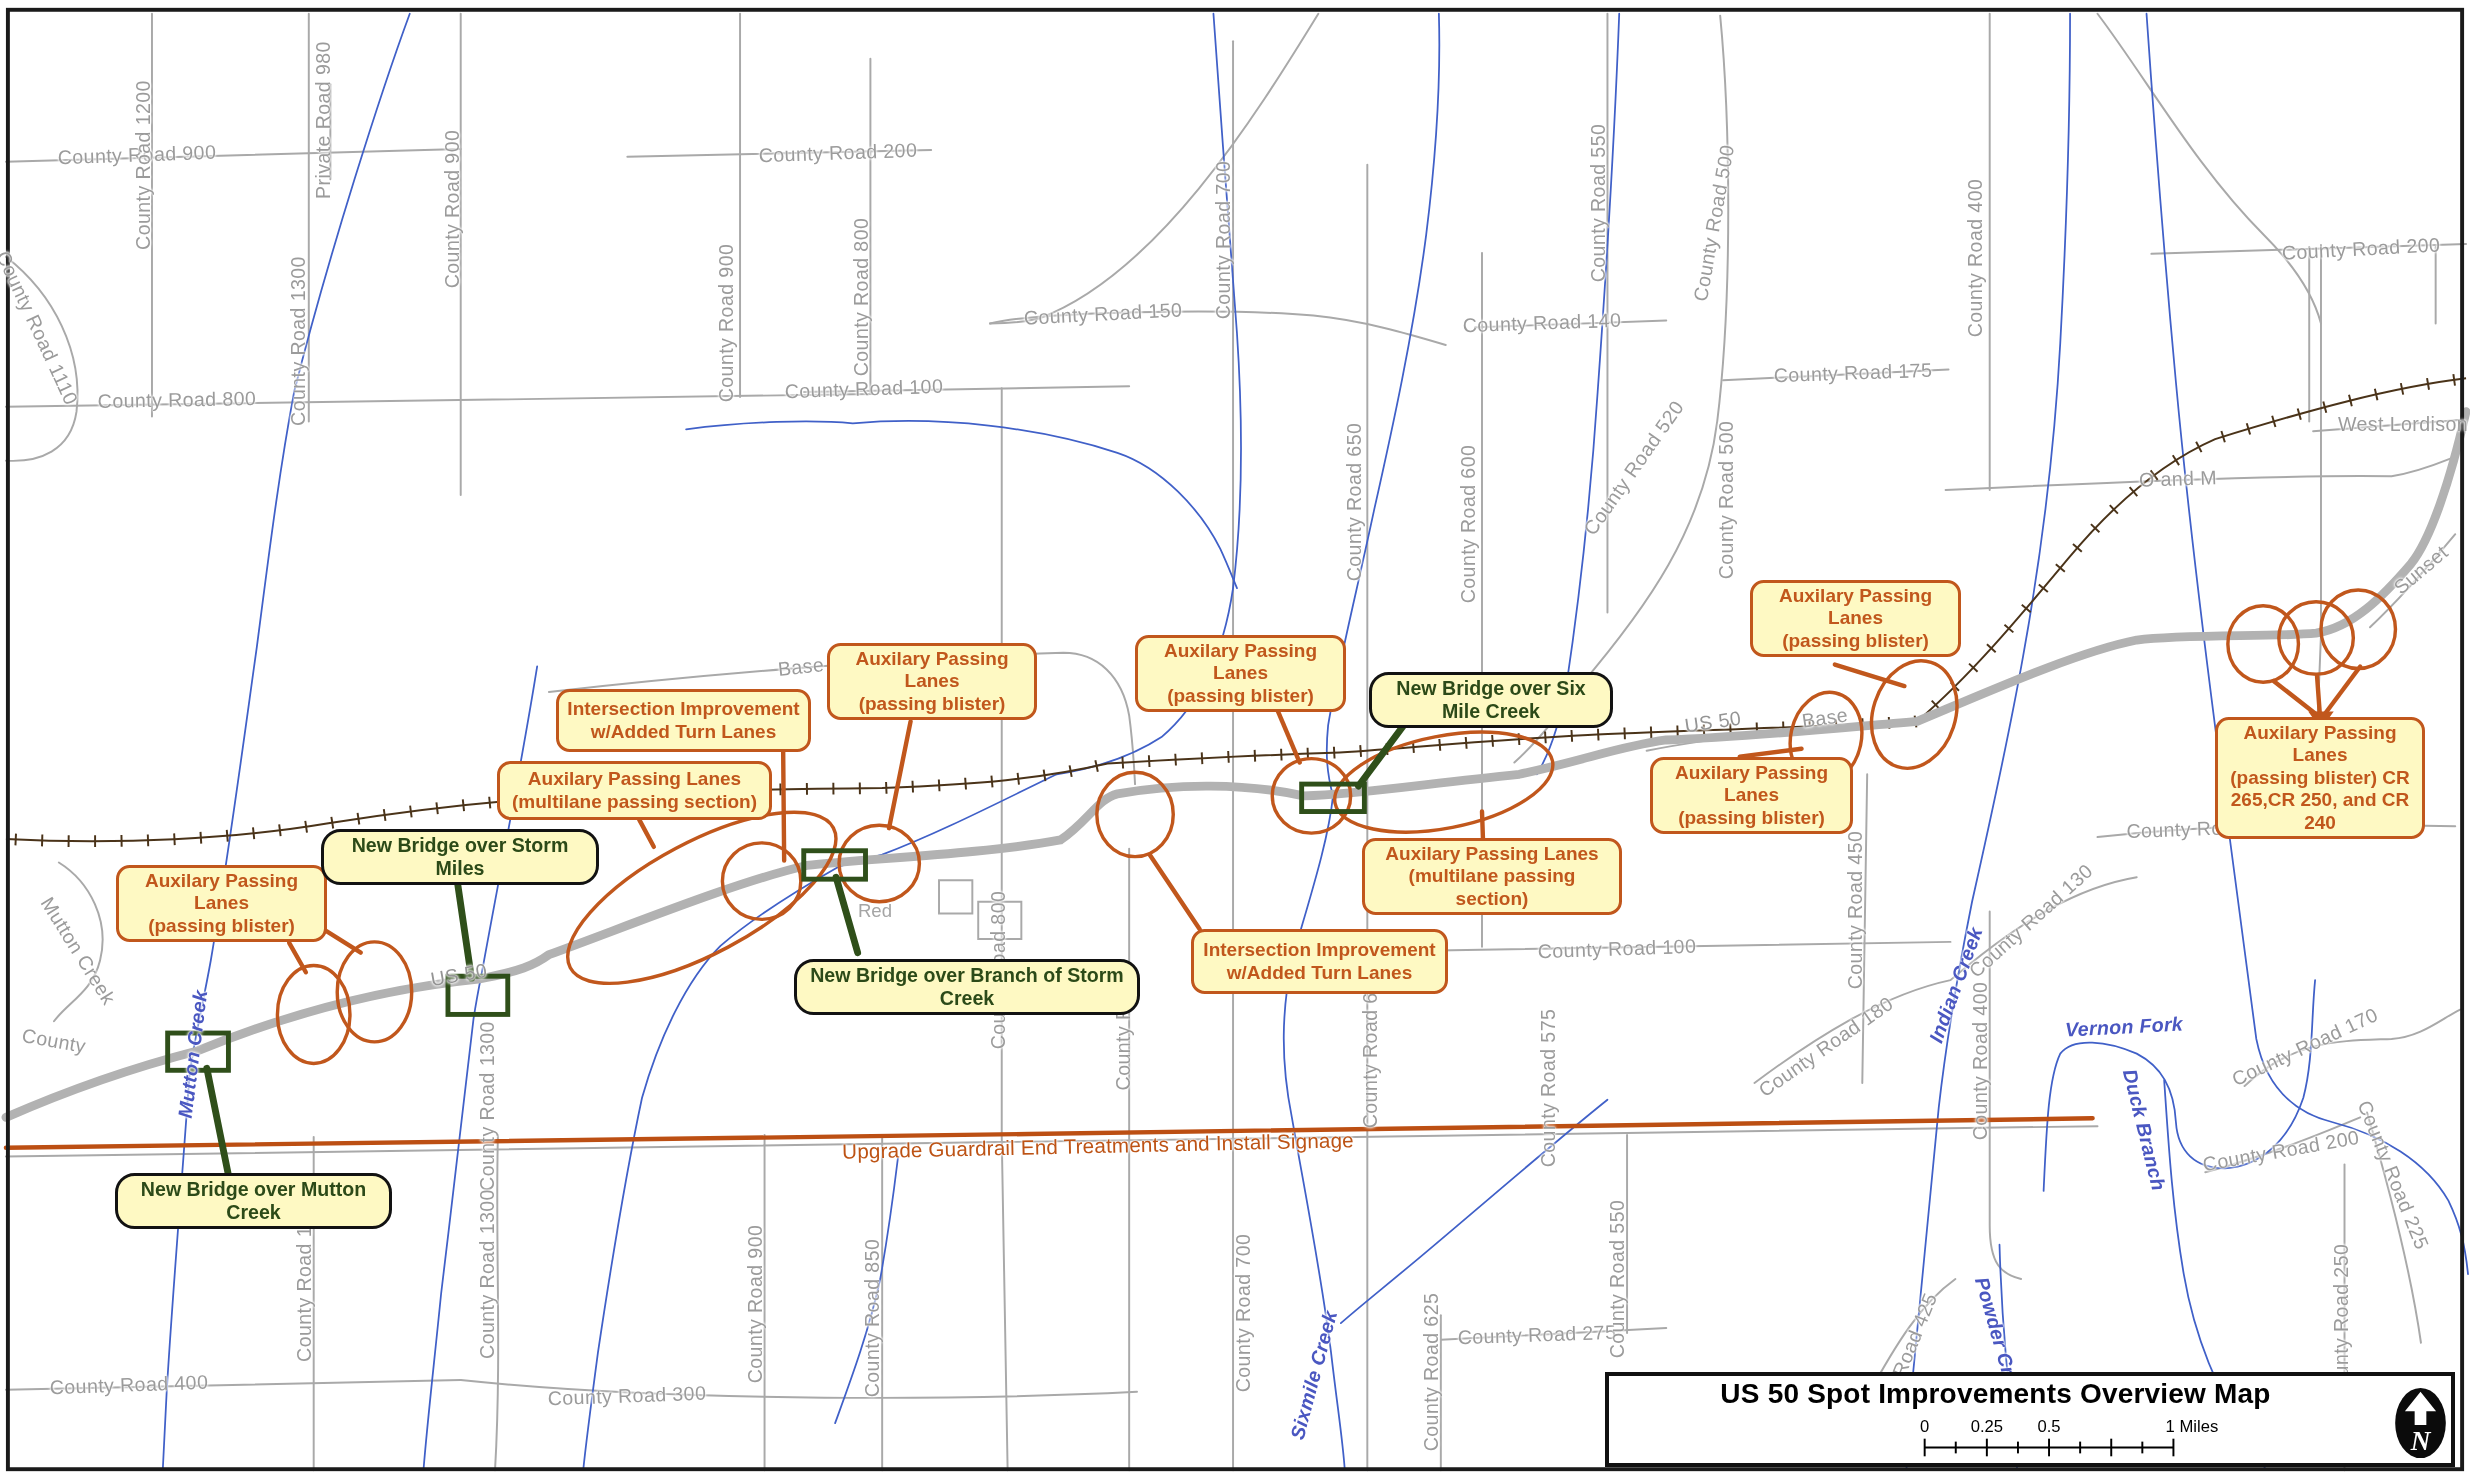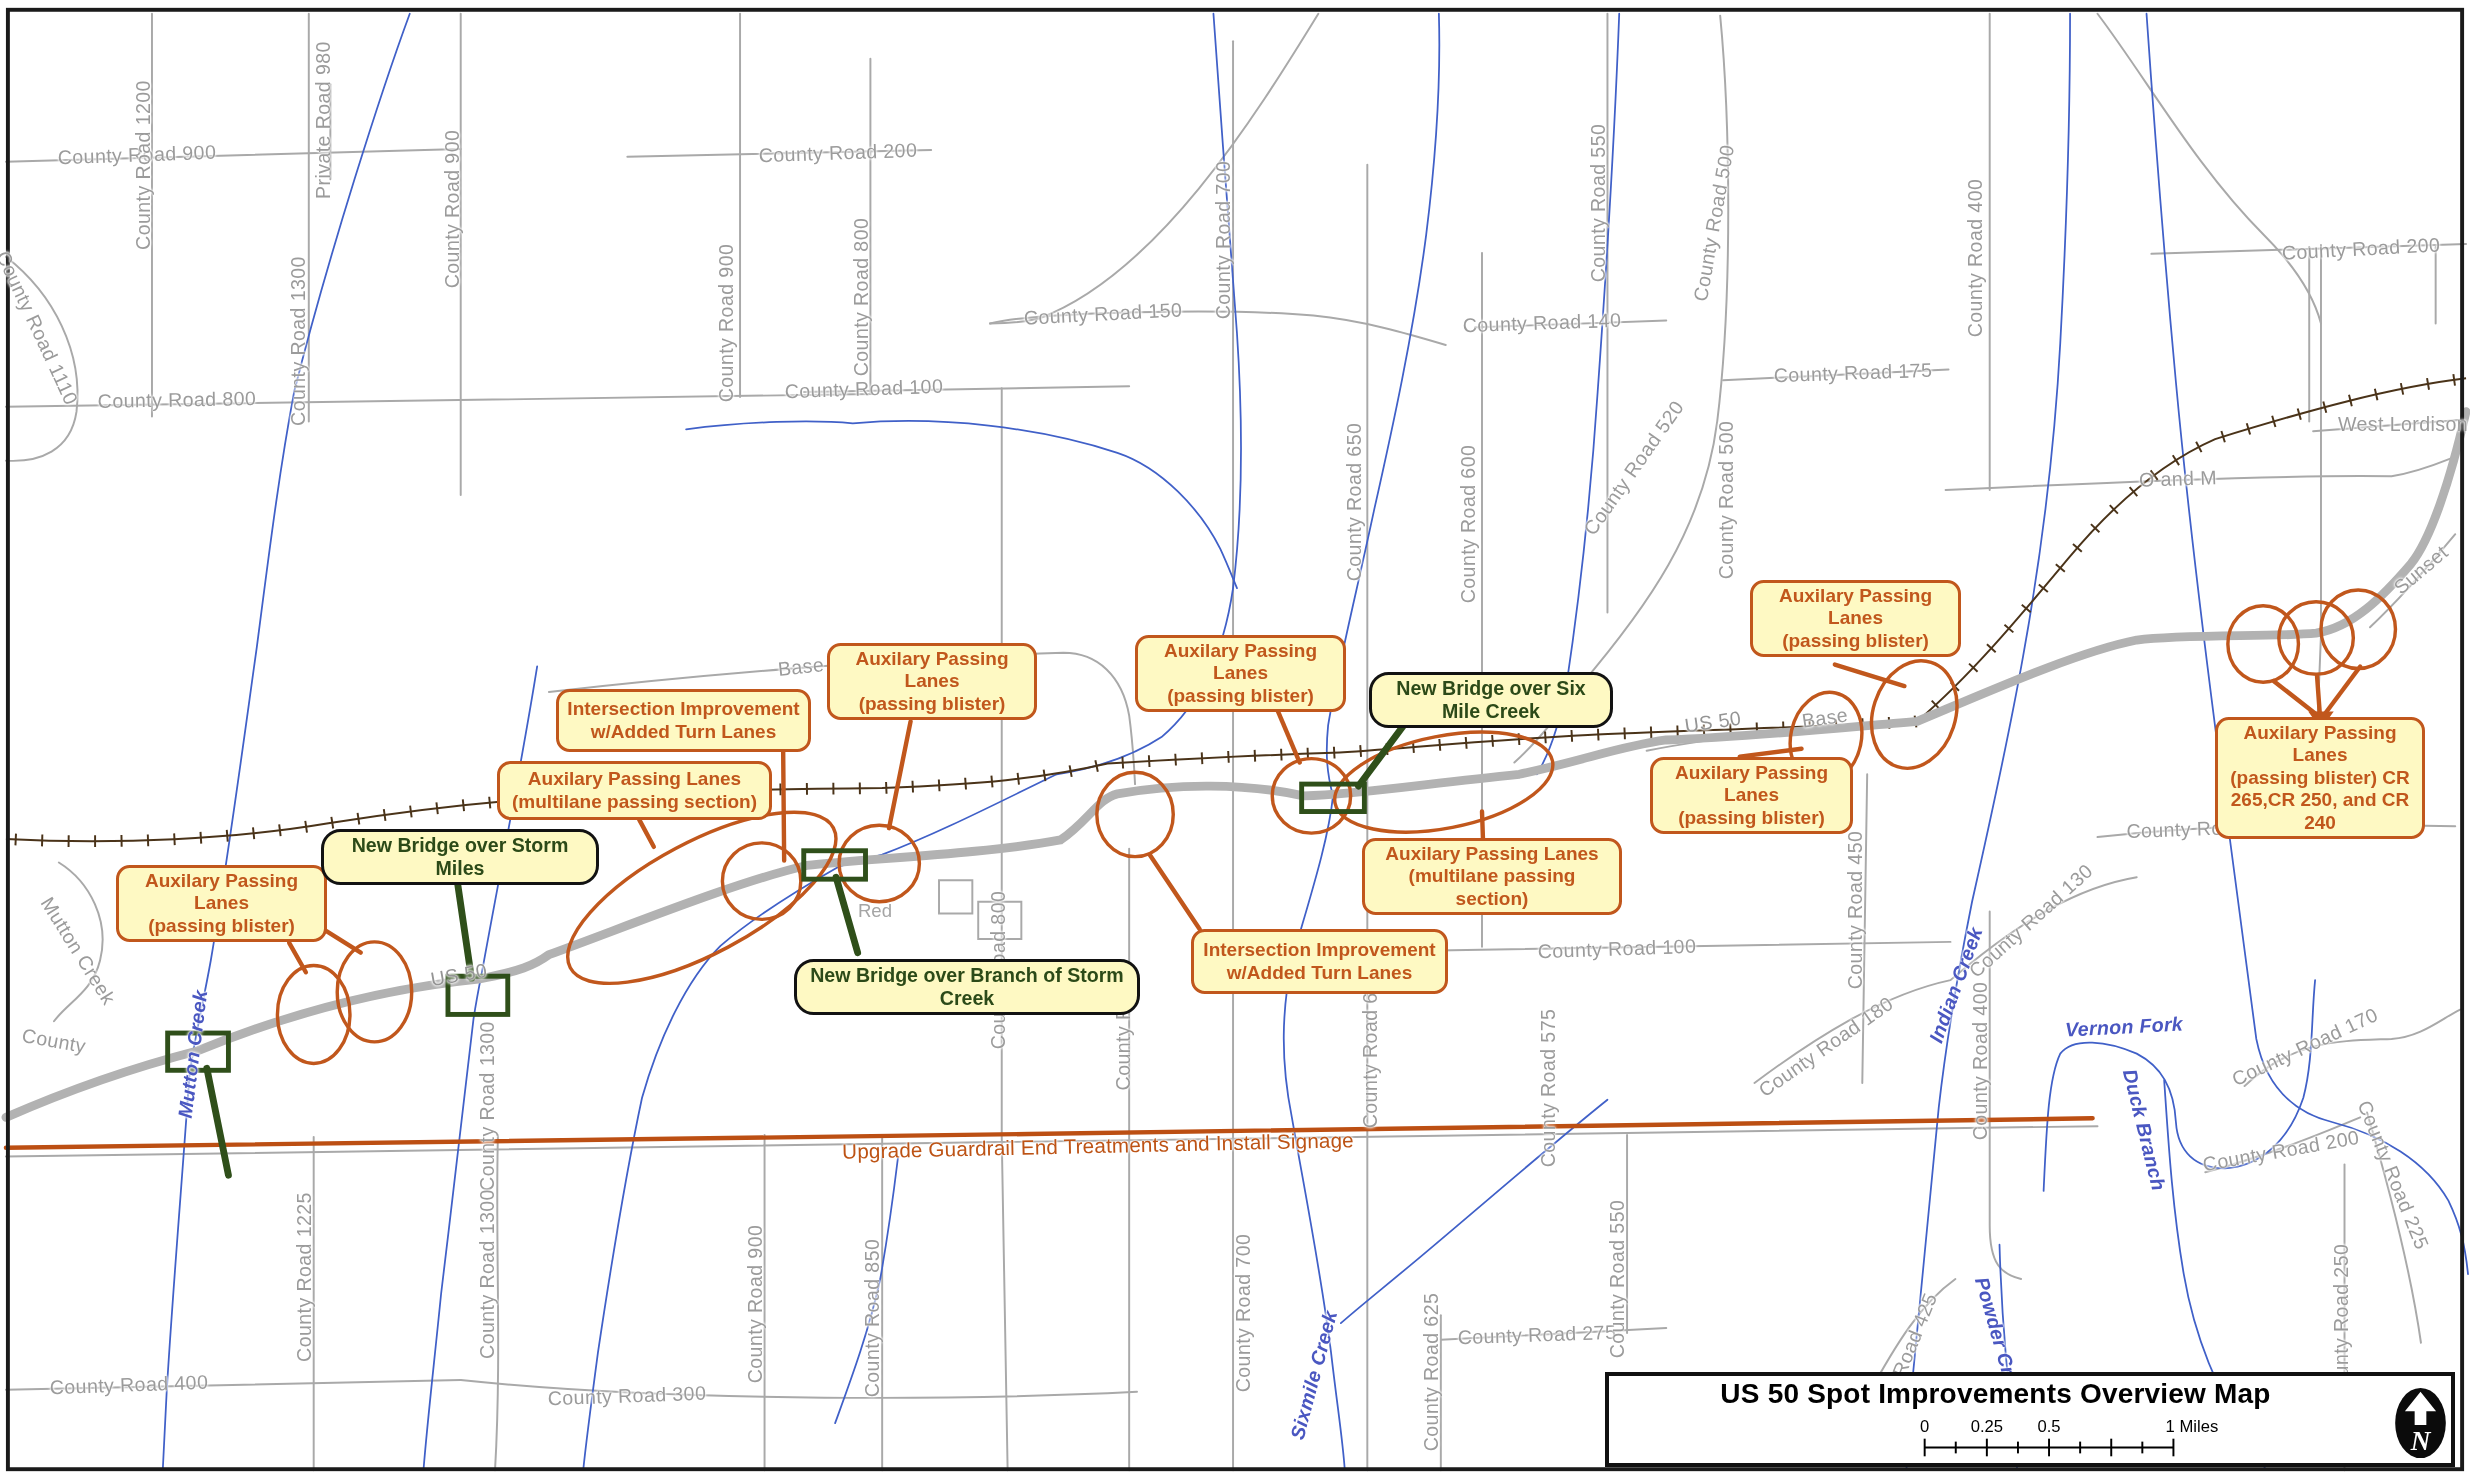--- a/index.html
+++ b/index.html
@@ -349,16 +349,17 @@
     <div class="callout orange" style="left: 1362px; top: 838px; width: 260px; min-height: 67px;">Auxilary Passing Lanes
 (multilane passing section)</div>
     <div class="callout orange" style="left: 1191px; top: 929px; width: 257px; min-height: 65px;">Intersection Improvement
 w/Added Turn Lanes</div>
     <div class="callout orange" style="left: 1750px; top: 580px; width: 211px; min-height: 71px;">Auxilary Passing Lanes
 (passing blister)</div>
     <div class="callout orange" style="left: 2215px; top: 717px; width: 210px; min-height: 88px;">Auxilary Passing Lanes
 (passing blister) CR
 265,CR 250, and CR 240</div>
     <div class="callout bridge" style="left: 321px; top: 829px; width: 278px; min-height: 35px;">New Bridge over Storm Miles</div>
+    <div class="callout bridge" style="left: 115px; top: 1173px; width: 277px; min-height: 40px;">New Bridge over Mutton Creek</div>
     <div class="callout bridge" style="left: 794px; top: 951px; width: 346px; min-height: 42px; margin-top: 8px;">New Bridge over Branch of Storm Creek</div>
     <div class="callout bridge" style="left: 1369px; top: 672px; width: 244px; min-height: 36px;">New Bridge over Six Mile Creek</div>
   </div>
 
 
 </body></html>

